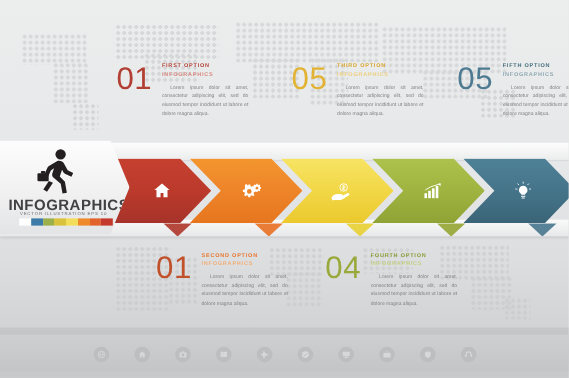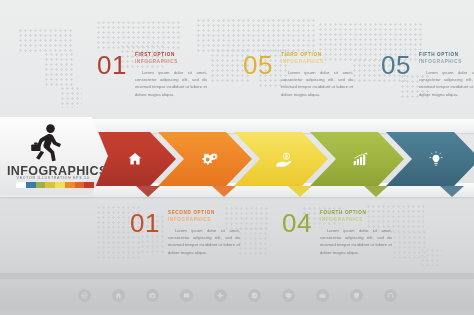--- a/index.html
+++ b/index.html
@@ -295,21 +295,21 @@
 
   <div class="opt bot" style="left:130px;">
     <div class="num" style="color:#c0512a;">01</div>
     <div class="txt" style="margin-left:8px;">
       <div class="h1l" style="color:#e8762c;">SECOND OPTION</div>
       <div class="h2l" style="color:#f2ad74;">INFOGRAPHICS</div>
       <div class="body">Lorem ipsum dolor sit amet, consectetur adipiscing elit, sed do eiusmod tempor incididunt ut labore et dolore magna aliqua.</div>
     </div>
   </div>
 
-  <div class="opt bot" style="left:282px;">
+  <div class="opt bot" style="left:271px;">
     <div class="num" style="color:#9aa93c;">04</div>
     <div class="txt" style="margin-left:8px;">
       <div class="h1l" style="color:#8d9c35;">FOURTH OPTION</div>
       <div class="h2l" style="color:#c6d07e;">INFOGRAPHICS</div>
       <div class="body">Lorem ipsum dolor sit amet, consectetur adipiscing elit, sed do eiusmod tempor incididunt ut labore et dolore magna aliqua.</div>
     </div>
   </div>
 
   <div class="botband">
     <div class="inner"></div>

